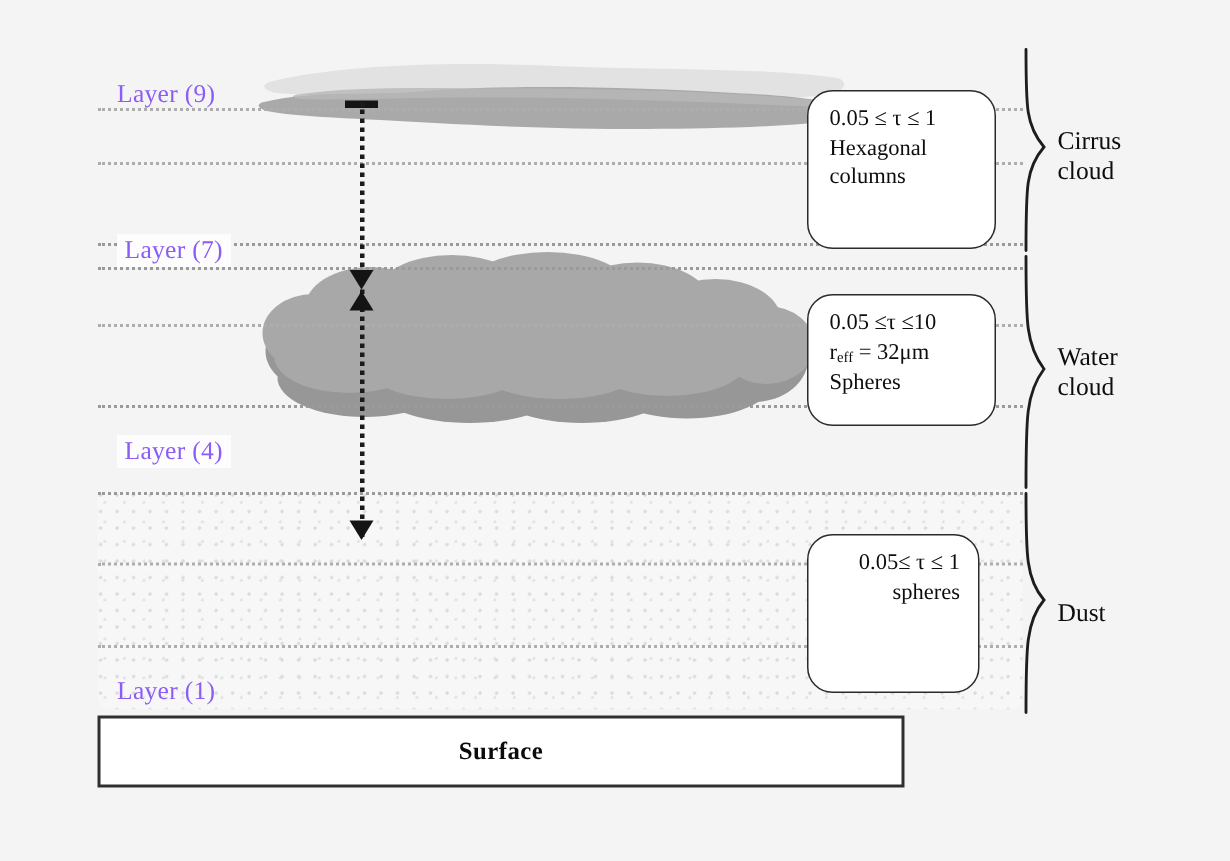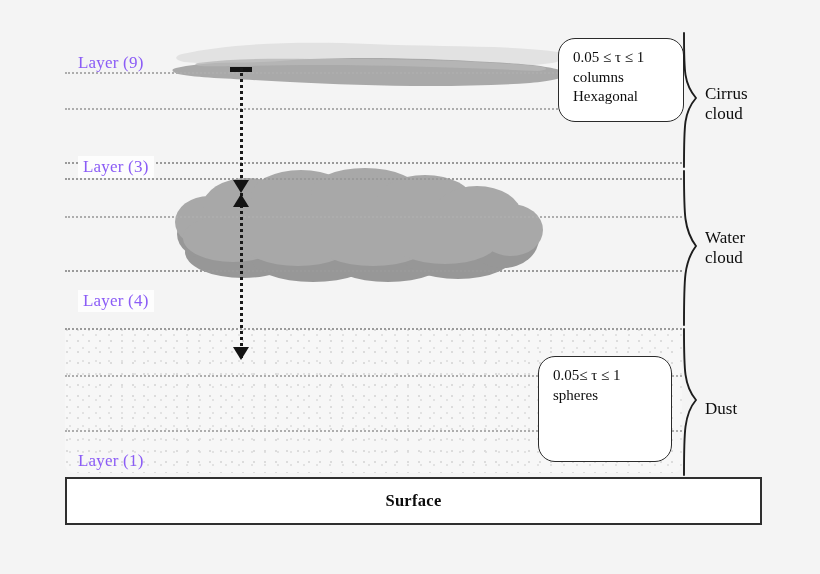--- a/index.html
+++ b/index.html
@@ -126,21 +126,21 @@
     color: #0d0d0d;
     line-height: 1.18;
     white-space: nowrap;
   }
 
   
   .surface-box {
     position: absolute;
     left: 65px;
     top: 477px;
-    width: 697px;
+    width: 538px;
     height: 48px;
     background: #ffffff;
     border: 2.2px solid #2f2f2f;
     box-sizing: border-box;
     display: flex;
     align-items: center;
     justify-content: center;
   }
   .surface-text {
     font-size: 16.5px;
@@ -208,32 +208,39 @@
     <div class="sep" style="top:345px;"></div>
     <div class="sep" style="top:400px;"></div>
 
     <div class="arrow-cap-top"></div>
     <div class="arrow-axis"></div>
     <div class="arrow-head down ah-mid-down"></div>
     <div class="arrow-head up ah-mid-up"></div>
     <div class="arrow-head down ah-bottom"></div>
 
     <span class="layer-label" style="left:13px; top:23px;">Layer (9)</span>
-    <span class="layer-label" style="left:13px; top:126px; background:#fdfdfd; padding:1px 5px;">Layer (3)</span>
+    <span class="layer-label" style="left:13px; top:126px; background:#fdfdfd; padding:1px 5px;">Layer (7)</span>
     <span class="layer-label" style="left:13px; top:260px; background:#fdfdfd; padding:1px 5px;">Layer (4)</span>
     <span class="layer-label" style="left:13px; top:421px;">Layer (1)</span>
 
-    <div class="callout" style="left:473px; top:8px; width:126px; height:84px;margin-left:20px;">
+    <div class="callout" style="left:473px; top:30px; width:126px; height:106px;">
       <div class="row">0.05 ≤ τ ≤ 1</div>
+      <div class="row">Hexagonal</div>
       <div class="row">columns</div>
-      <div class="row">Hexagonal</div>
     </div>
 
-
-    <div class="callout" style="left:473px; top:326px; width:134px; height:106px;">
+    <div class="callout" style="left:473px; top:166px; width:126px; height:88px;">
+      <div class="row">0.05 ≤τ ≤10</div>
+      <div class="row">
+        <span>r</span><sub>eff</sub><span> = 32μm</span>
+      </div>
+      <div class="row">Spheres</div>
+    </div>
+
+    <div class="callout" style="left:473px; top:326px; width:115px; height:106px;text-align:right;">
       <div class="row">0.05≤ τ ≤ 1</div>
       <div class="row">spheres</div>
     </div>
 
   </div>
 
   <svg class="brace" style="left:680px; top:32px;" width="26" height="136" viewBox="0 0 26 136">
     <path d="M4 1 C4 40, 4 52, 16 66 C4 80, 4 92, 4 135" fill="none" stroke="#1d1d1d" stroke-width="1.9" stroke-linecap="round"></path>
   </svg>
   <div class="brace-label" style="left:705px; top:84px;">

